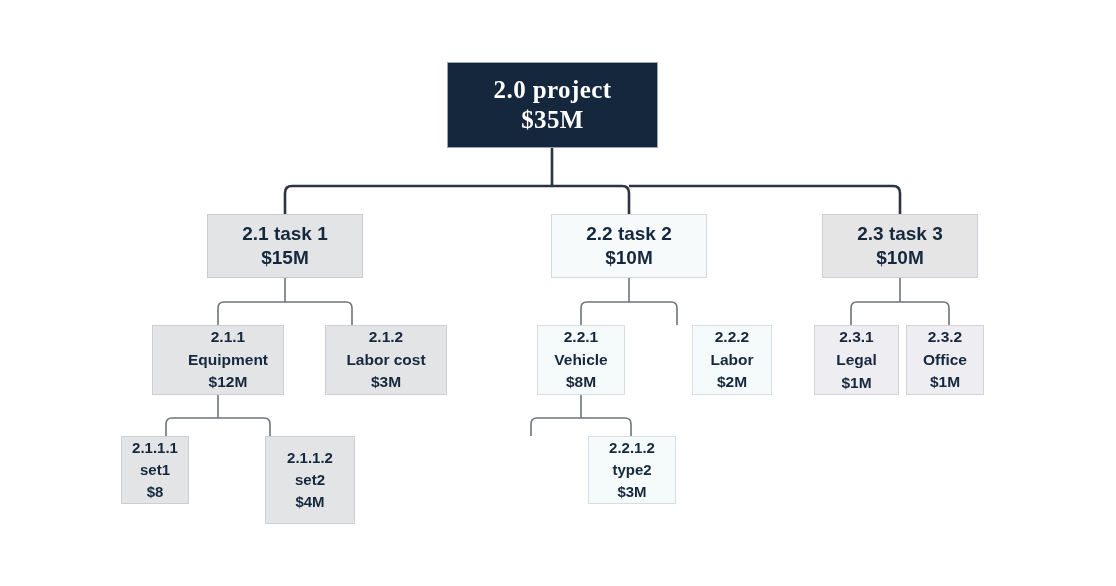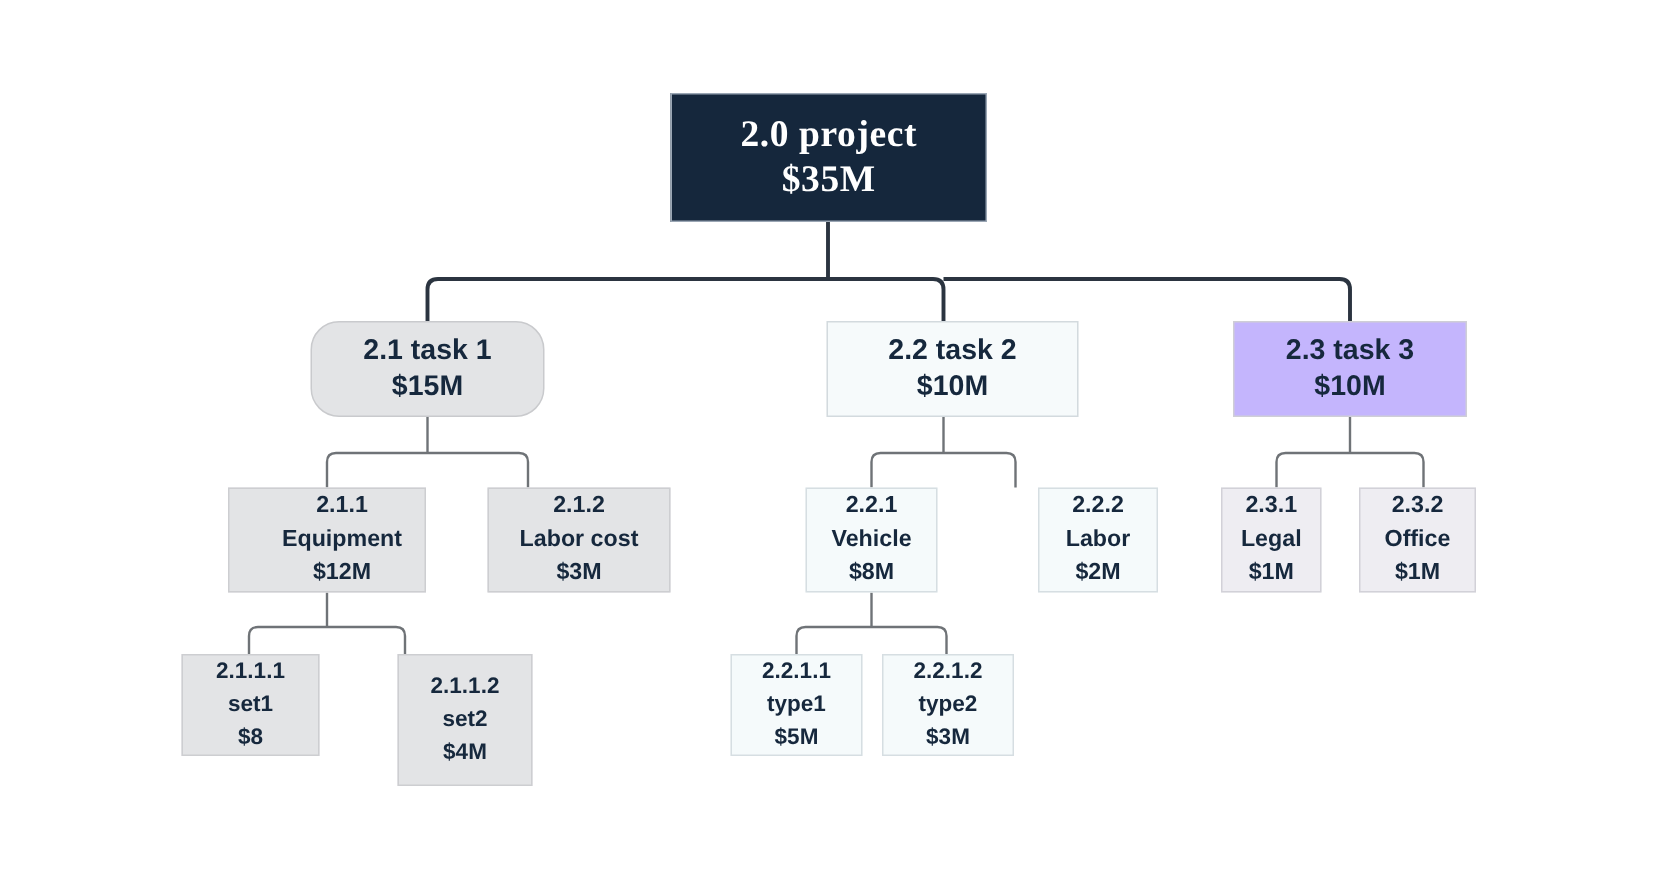--- a/index.html
+++ b/index.html
@@ -54,21 +54,21 @@
   
   .node.l2 {
     border: 1px solid #c6c9cf;
     color: #16283d;
     font-weight: 700;
     font-size: 19px;
     line-height: 1.28;
   }
   .node.l2.tint-warm  { background: #e3e4e6; border-color: #c9cacd; }
   .node.l2.tint-cool  { background: #f6fafb; border-color: #d3dade; }
-  .node.l2.tint-lilac { background: #c4b5fd; border-color: #cfced6; }
+  .node.l2.tint-lilac { background: #e5e5e5; border-color: #cfced6; }
 
   
   .node.l3 {
     border: 1px solid #c8cacf;
     color: #16283d;
     font-weight: 700;
     font-size: 15.5px;
     line-height: 1.45;
   }
   .node.l3.tint-warm  { background: #e3e4e6; border-color: #cdced1; }
@@ -117,26 +117,26 @@
       <path d="M581,395 L581,418"></path>
       <path d="M531,436 L531,424 Q531,418 537,418 L625,418 Q631,418 631,424 L631,436"></path>
     </g>
   </svg>
 
   <div class="node root" style="left:447px; top:62px; width:211px; height:86px;">
     <span class="line">2.0 project</span>
     <span class="line">$35M</span>
   </div>
 
-  <div class="node l2 tint-warm" style="left:207px; top:214px; width:156px; height:64px;border-radius:19px;">
+  <div class="node l2 tint-warm" style="left:207px; top:214px; width:156px; height:64px;">
     <span class="line">2.1 task 1</span>
     <span class="line">$15M</span>
   </div>
 
-  <div class="node l2 tint-cool" style="left:551px; top:214px; width:168px; height:64px;">
+  <div class="node l2 tint-cool" style="left:551px; top:214px; width:156px; height:64px;">
     <span class="line">2.2 task 2</span>
     <span class="line">$10M</span>
   </div>
 
   <div class="node l2 tint-lilac" style="left:822px; top:214px; width:156px; height:64px;">
     <span class="line">2.3 task 3</span>
     <span class="line">$10M</span>
   </div>
 
   <div class="node l3 tint-warm" style="left:152px; top:325px; width:132px; height:70px;padding-left:20px;">
@@ -156,49 +156,44 @@
     <span class="line">Vehicle</span>
     <span class="line">$8M</span>
   </div>
 
   <div class="node l3 tint-cool" style="left:692px; top:325px; width:80px; height:70px;">
     <span class="line">2.2.2</span>
     <span class="line">Labor</span>
     <span class="line">$2M</span>
   </div>
 
-  <div class="node l3 tint-lilac" style="left:814px; top:325px; width:67px; height:70px;">
+  <div class="node l3 tint-lilac" style="left:814px; top:325px; width:85px; height:70px;justify-content:space-between;">
     <span class="line">2.3.1</span>
     <span class="line">Legal</span>
     <span class="line">$1M</span>
   </div>
 
   <div class="node l3 tint-lilac" style="left:906px; top:325px; width:78px; height:70px;">
     <span class="line">2.3.2</span>
     <span class="line">Office</span>
     <span class="line">$1M</span>
   </div>
 
-  <div class="node l4 tint-warm" style="left:121px; top:436px; width:92px; height:68px;">
+  <div class="node l4 tint-warm" style="left:121px; top:436px; width:68px; height:68px;">
     <span class="line">2.1.1.1</span>
     <span class="line">set1</span>
     <span class="line">$8</span>
   </div>
 
   <div class="node l4 tint-warm" style="left:239px; top:436px; width:90px; height:88px;margin-left:26px;">
     <span class="line">2.1.1.2</span>
     <span class="line">set2</span>
     <span class="line">$4M</span>
   </div>
 
-  <div class="node l4 tint-cool" style="left:487px; top:436px; width:88px; height:68px;">
-    <span class="line">2.2.1.1</span>
-    <span class="line">type1</span>
-    <span class="line">$5M</span>
-  </div>
 
   <div class="node l4 tint-cool" style="left:588px; top:436px; width:88px; height:68px;text-align:center;">
     <span class="line">2.2.1.2</span>
     <span class="line">type2</span>
     <span class="line">$3M</span>
   </div>
 
 </div>
 
 </body></html>

